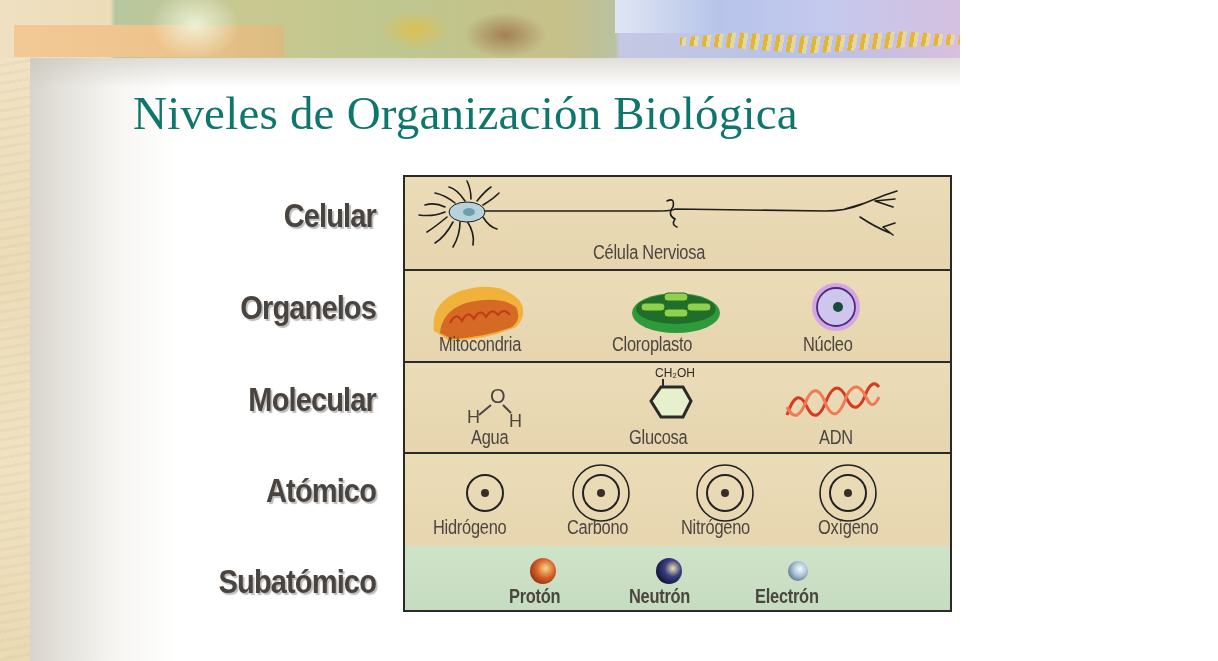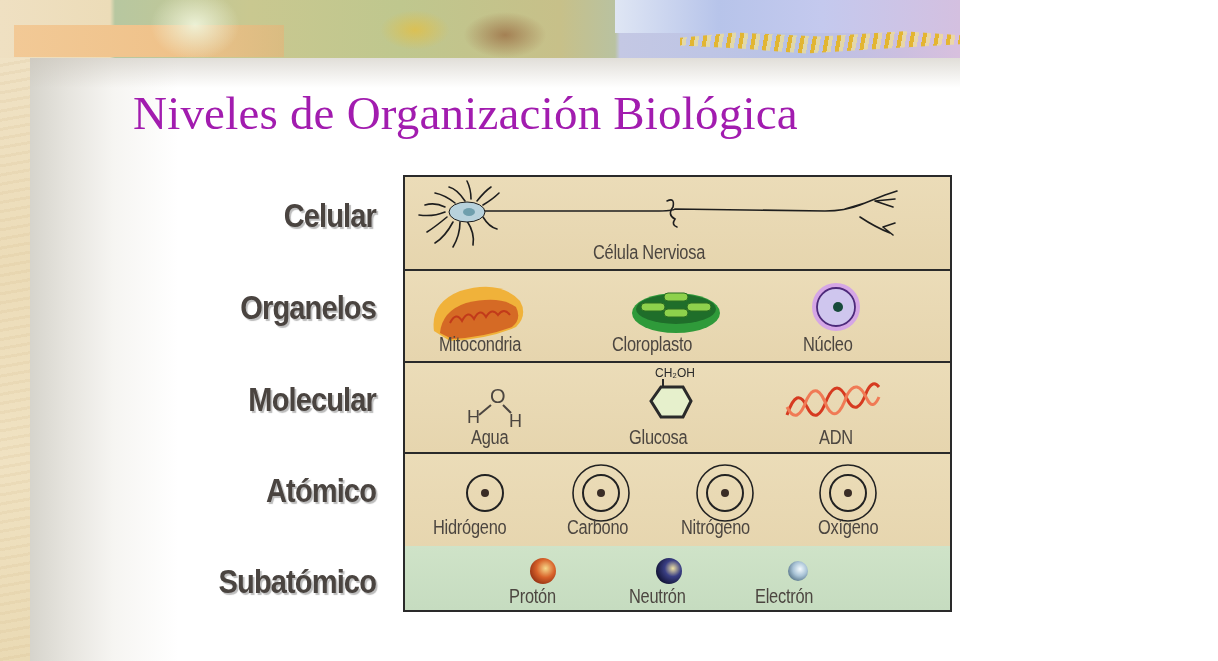--- a/index.html
+++ b/index.html
@@ -43,39 +43,39 @@
   .banner .hydrangea { position:absolute; left:615px; top:0; width:345px; height:33px;
     background: linear-gradient(90deg, #dfe6f4, #b7c4ea 30%, #c4c9ee 60%, #d4c0e0 100%); }
   .banner .goldenrod { position:absolute; left:680px; top:30px; width:280px; height:26px;
     background:
       repeating-linear-gradient(100deg, rgba(230,180,30,0.9) 0 4px, rgba(250,230,130,0.6) 4px 8px, rgba(255,255,255,0) 8px 12px);
     clip-path: polygon(0 30%, 20% 10%, 50% 25%, 80% 5%, 100% 20%, 100% 55%, 75% 70%, 45% 90%, 20% 70%, 0 60%);
   }
   .title {
     position: absolute; left: 133px; top: 86px; margin: 0;
     font-family: "Liberation Serif", serif; font-weight: normal;
-    font-size: 47px; color: #a21caf; letter-spacing: 0.2px; white-space: nowrap;
+    font-size: 47px; color: #0f766e; letter-spacing: 0.2px; white-space: nowrap;
   }
   .level-label {
     position: absolute; width: 240px; left: 136px; text-align: right;
     font-family: "Liberation Sans", sans-serif; font-weight: bold;
     font-size: 33px; color: #4a4440; letter-spacing: -1px;
     text-shadow: 2px 2px 1px rgba(160,160,160,0.7);
     transform: scaleX(0.88); transform-origin: right center;
   }
   .table {
     position: absolute; left: 403px; top: 175px; width: 549px; height: 437px;
     border: 2px solid #2a2a2a; box-sizing: border-box; background: #e8d8b4;
   }
   .row {
     position: absolute; left: 0; width: 545px; box-sizing: border-box;
     background: linear-gradient(180deg, #ebdcb8, #e6d5ae);
     border-bottom: 2px solid #2a2a2a;
   }
-  .row.last { border-bottom: none; background: linear-gradient(180deg, #cfe3c8, #c6dcc0); }
+  .row.last { border-bottom: none; background: linear-gradient(180deg, #cfe3c8, #c6dcc0); font-weight: bold; }
   .cap {
     position: absolute; font-family: "Liberation Sans", sans-serif;
     font-size: 20px; color: #4c4640; white-space: nowrap;
     transform: scaleX(0.82); transform-origin: left center; letter-spacing: -0.3px;
   }
   svg { position: absolute; overflow: visible; }
 </style>
 </head>
 <body>
 

